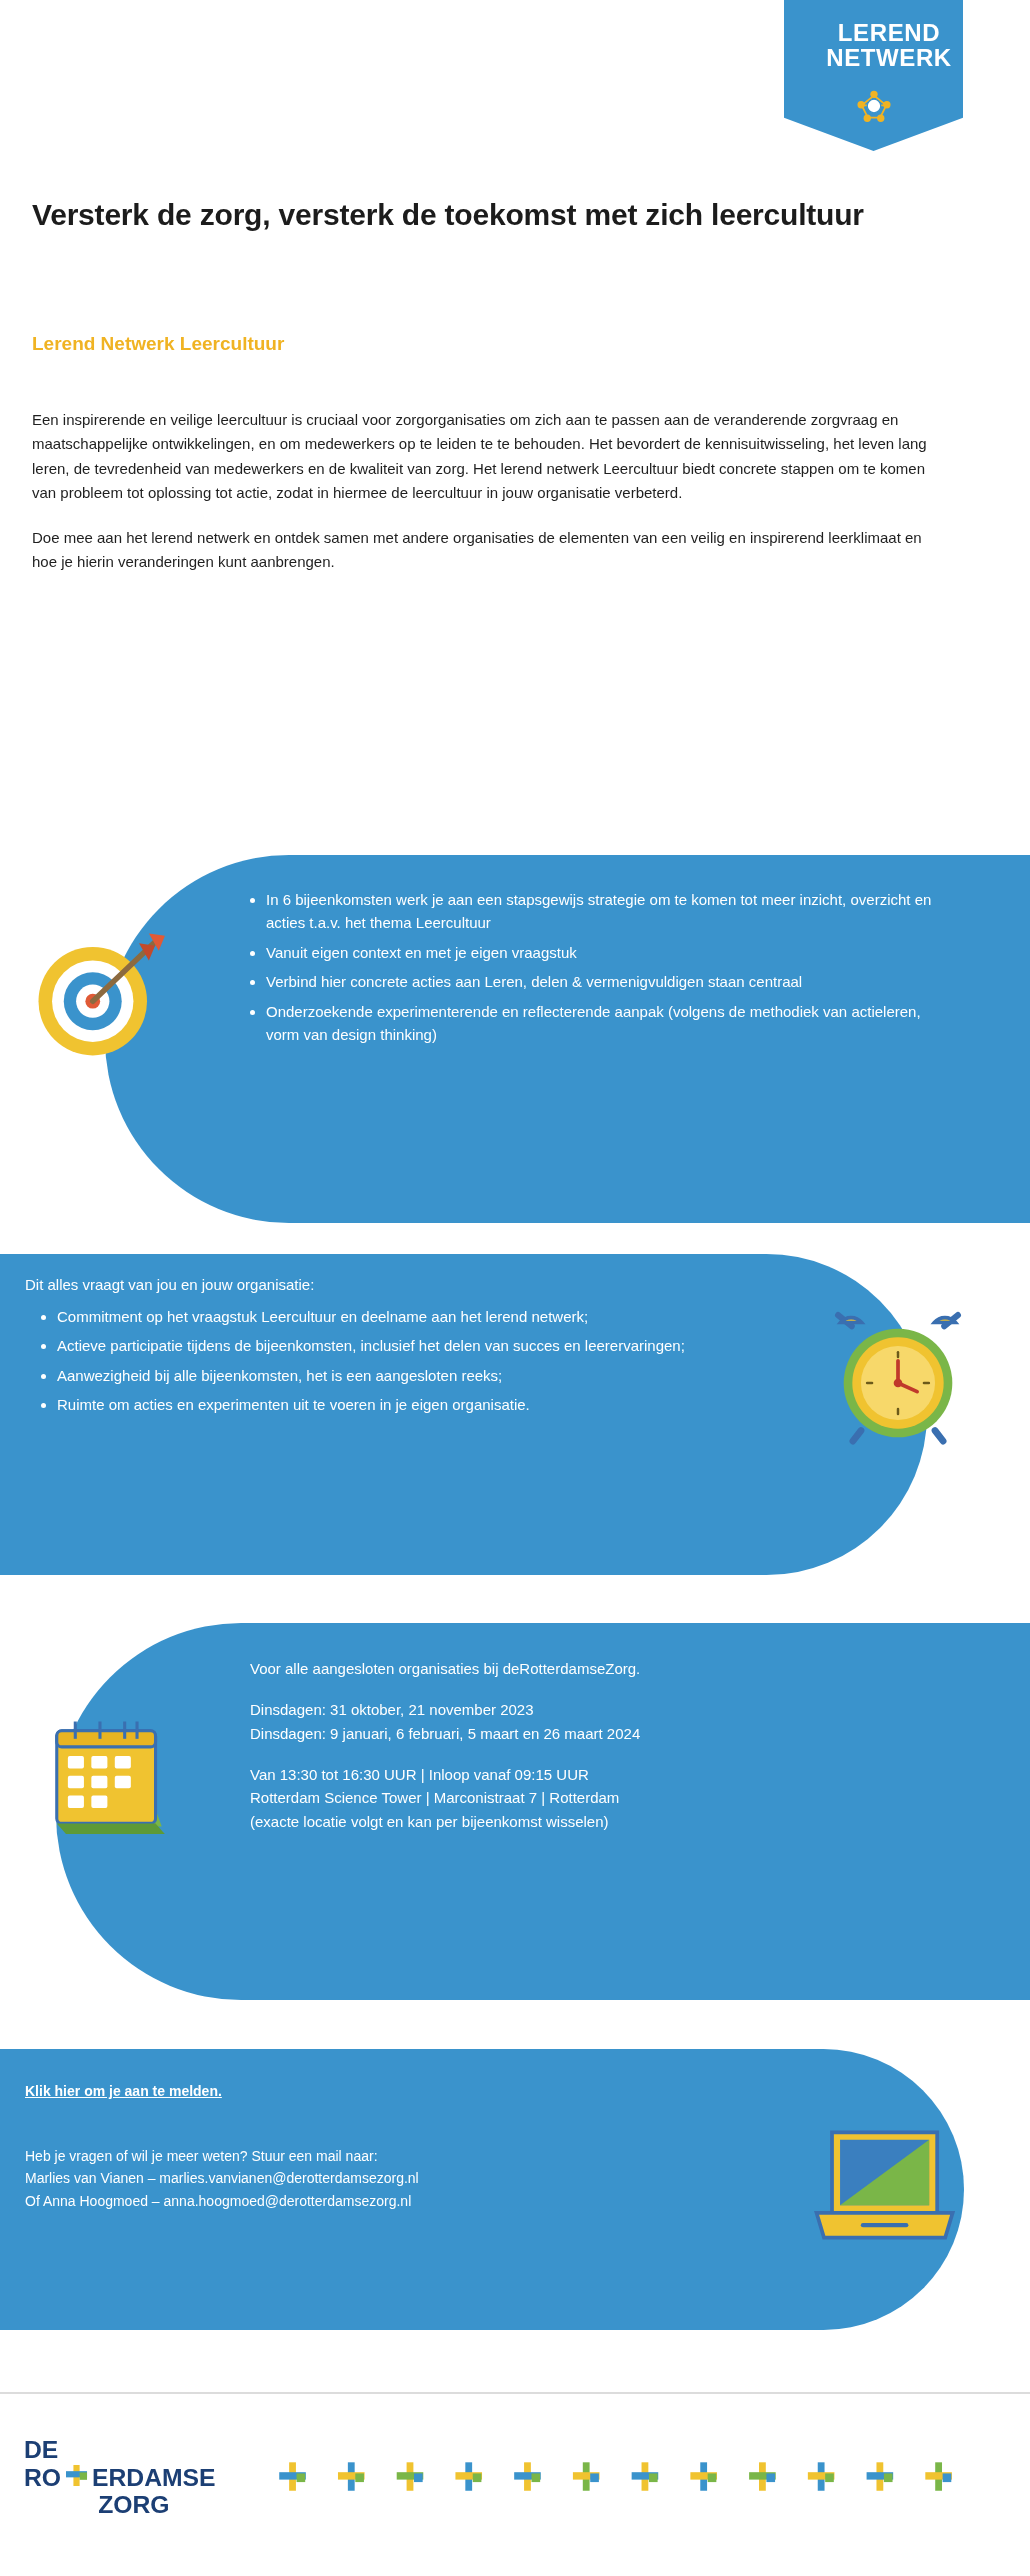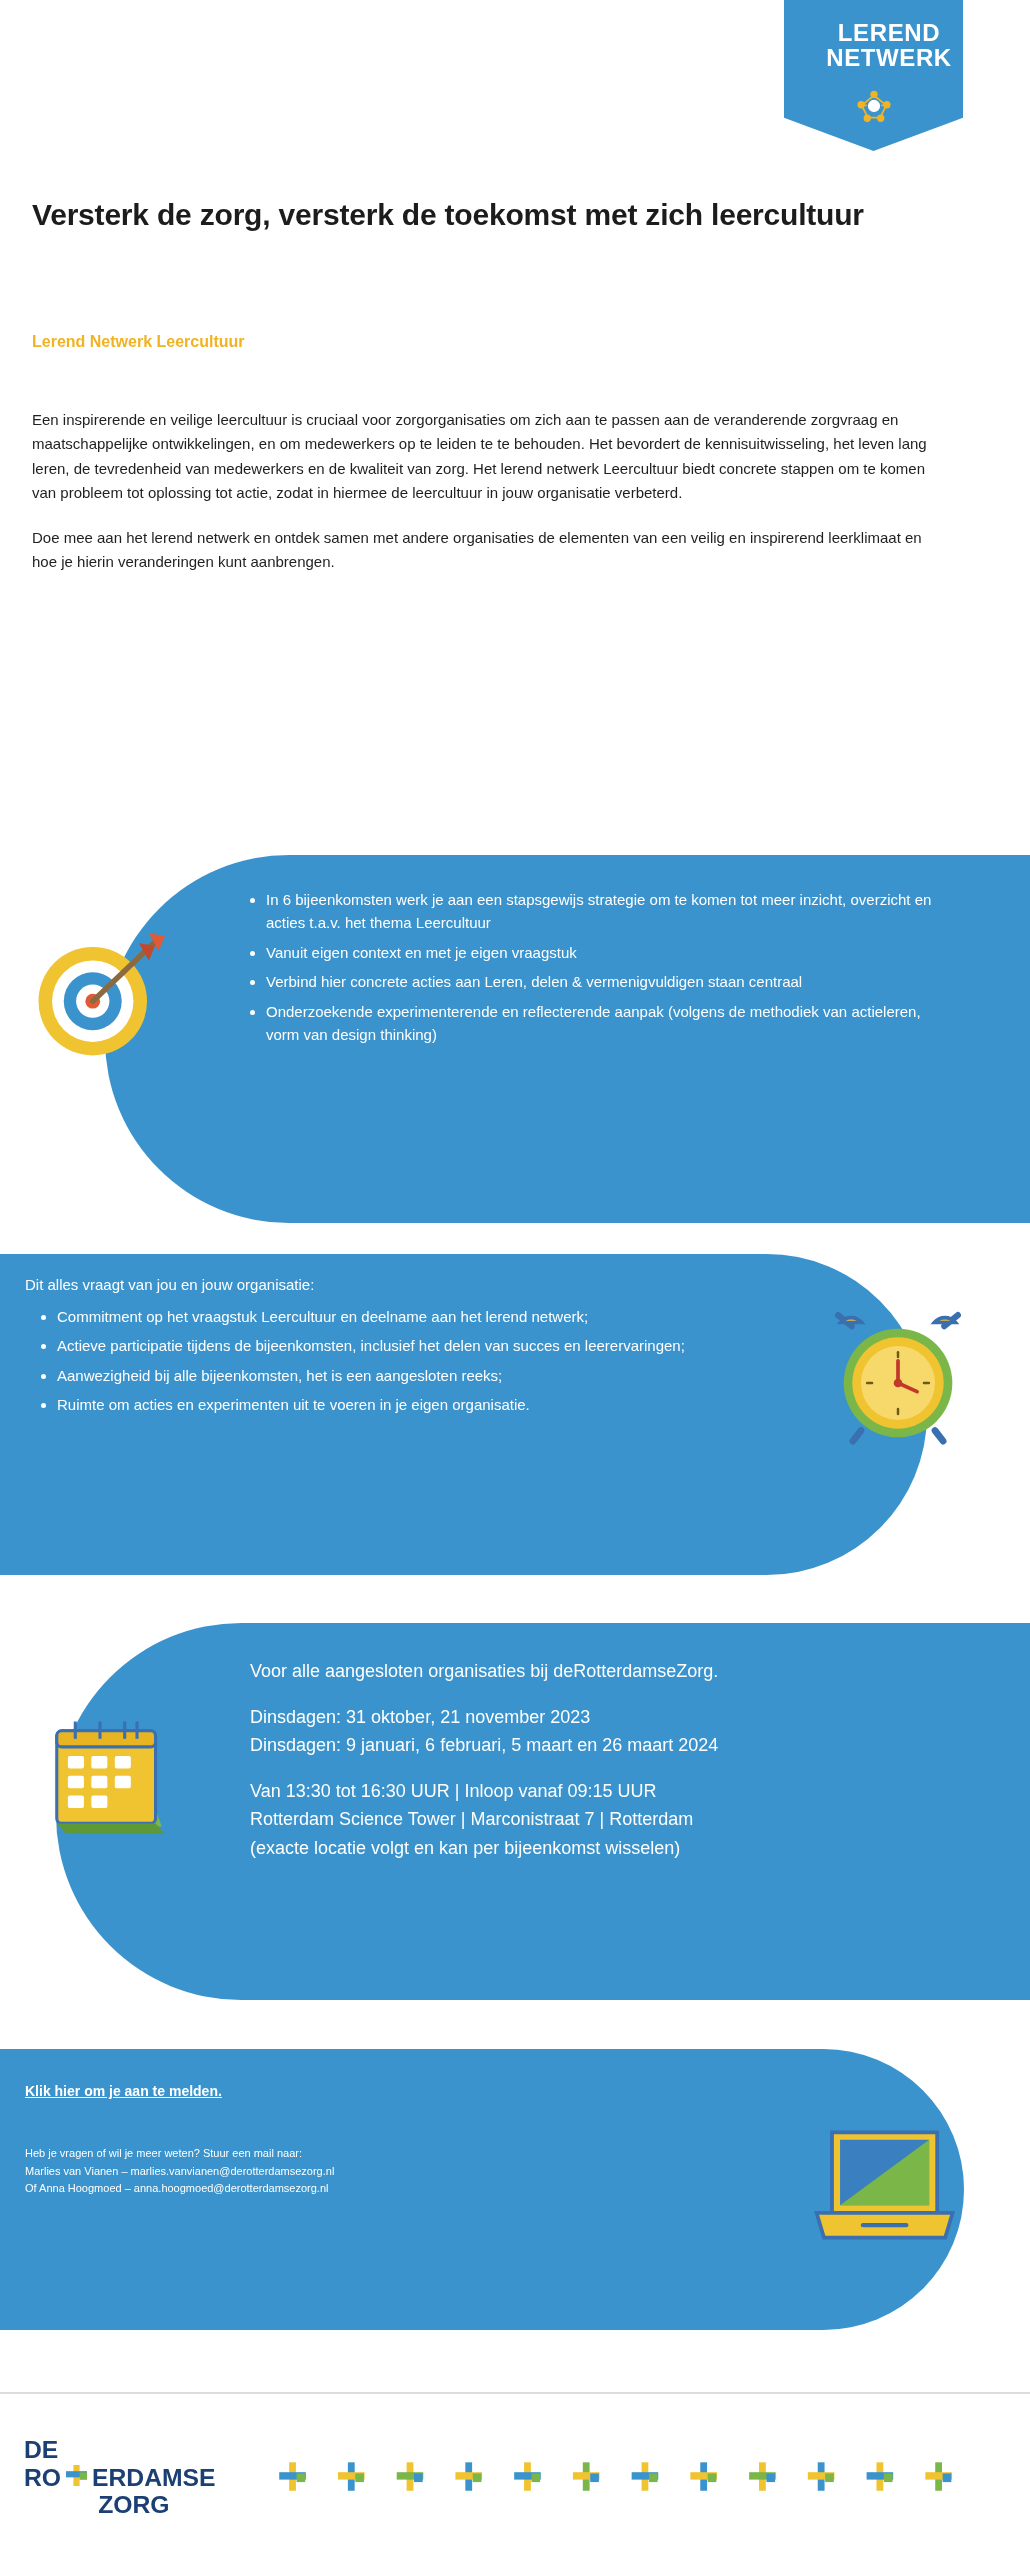--- a/index.html
+++ b/index.html
@@ -65,21 +65,21 @@
     font-weight: bold;
     line-height: 1.28;
     color: #1c1c1c;
     letter-spacing: -0.2px;
   }
   .subtitle {
     position: absolute;
     top: 333px;
     left: 32px;
     width: 742px;
-    font-size: 16px;
+    font-size: 19px;
     font-weight: bold;
     color: #f0b323;
   }
 
   
   .intro {
     position: absolute;
     top: 408px;
     left: 32px;
     width: 915px;
@@ -167,21 +167,21 @@
     border-radius: 185px 0 0 185px;
     z-index: 1;
   }
   .blob3-content {
     position: absolute;
     top: 1657px;
     left: 250px;
     width: 692px;
     z-index: 3;
     color: #ffffff;
-    font-size: 18px;
+    font-size: 15px;
     line-height: 1.58;
   }
   .blob3-content p { margin: 0 0 17.3px 0; }
   .blob3-content p:last-child { margin-bottom: 0; }
 
   .calendar-icon {
     position: absolute;
     top: 1703px;
     left: 38px;
     width: 161px;
@@ -211,21 +211,21 @@
     text-decoration: underline;
     cursor: pointer;
   }
   .cta-text {
     position: absolute;
     top: 2145px;
     left: 25px;
     width: 717px;
     z-index: 3;
     color: #ffffff;
-    font-size: 11px;
+    font-size: 14px;
     line-height: 1.6;
   }
   .cta-text p { margin: 0; }
 
   .laptop-icon {
     position: absolute;
     top: 2120px;
     left: 804px;
     width: 155px;
     height: 133px;

